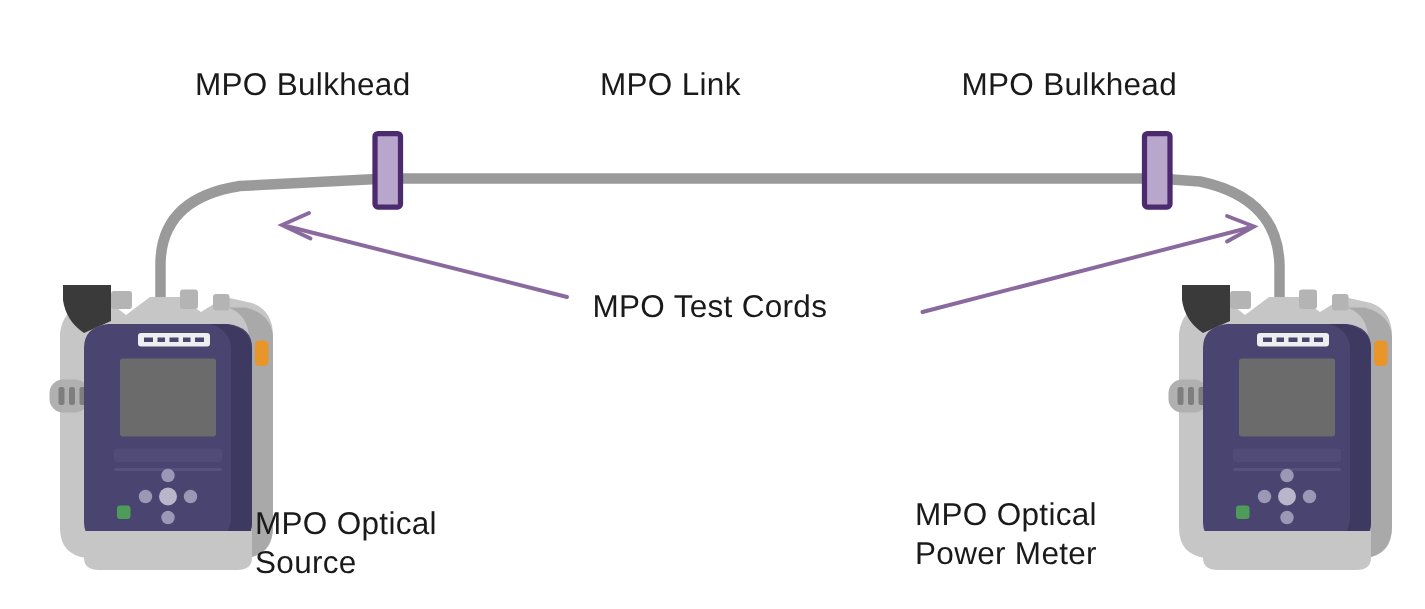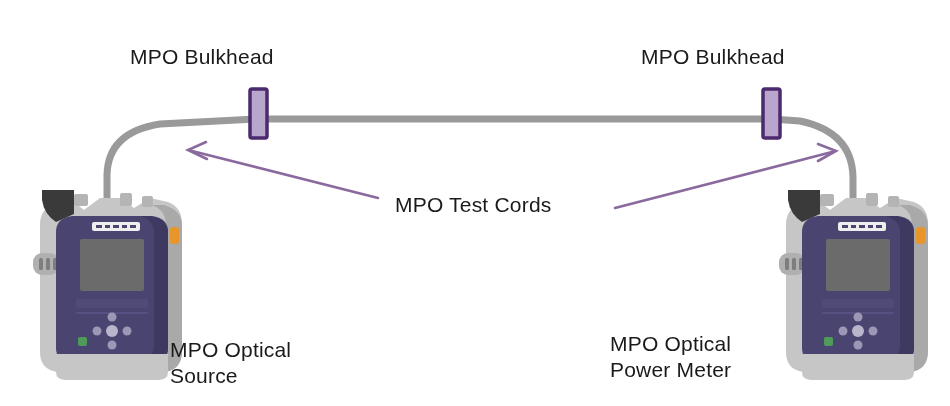--- a/index.html
+++ b/index.html
@@ -151,20 +151,21 @@
       <path d="M378,198 L192,151"></path>
       <path d="M206,142 L188,150 L207,159"></path>
 
       <path d="M615,208 L832,152"></path>
       <path d="M818,144 L836,151 L818,161"></path>
     </g>
   </svg>
 
   <div class="lbl" id="lbl-bulkhead-left">MPO Bulkhead</div>
 
+  <div class="lbl" id="lbl-mpo-link">MPO Link</div>
 
   <div class="lbl" id="lbl-bulkhead-right">MPO Bulkhead</div>
 
   <div class="lbl" id="lbl-test-cords">MPO Test Cords</div>
 
   <div class="lbl" id="lbl-source">MPO Optical
 Source</div>
 
   <div class="lbl" id="lbl-power-meter">MPO Optical
 Power Meter</div>

